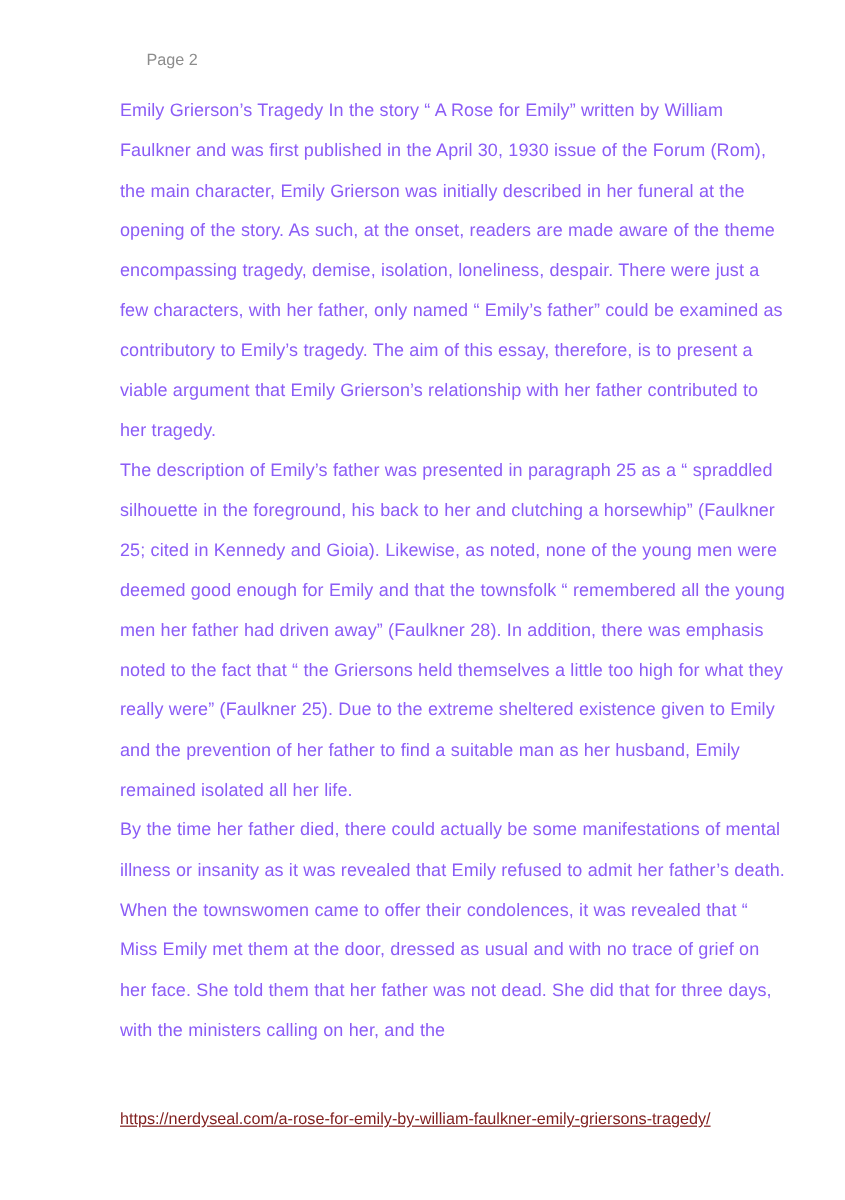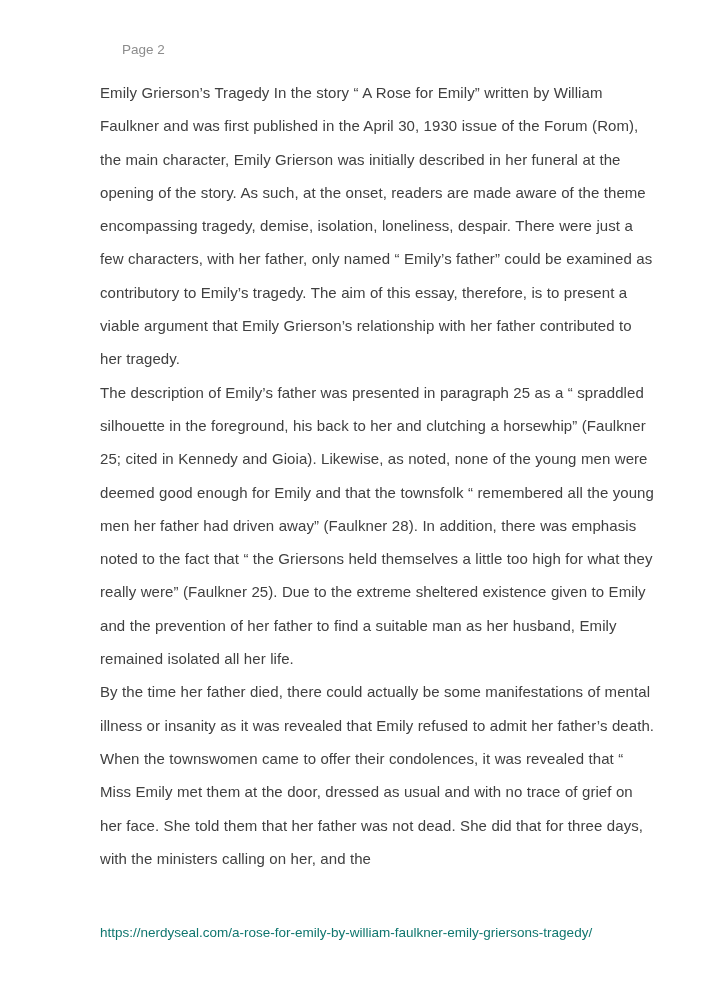--- a/index.html
+++ b/index.html
@@ -52,36 +52,37 @@
   .content {
     position: absolute;
     top: 76px;
     left: 100px;
     width: 558px;
   }
   .content p {
     margin: 0 0 0 0;
     font-size: 15px;
     line-height: 33.3px;
-    color: #404040;
+    color: #8b5cf6;
     text-align: left;
     letter-spacing: 0.005em;
     word-spacing: 0.01em;
   }
 
   
   .page-footer {
     position: absolute;
     top: 923px;
     left: 100px;
     width: 556px;
     font-size: 13.5px;
     line-height: 20px;
-    color: #0f766e;
+    color: #7f1d1d;
     word-break: break-word;
+    text-decoration: underline;
   }
 </style>
 </head>
 <body>
 
 <div class="page">
 
   <div class="page-header">
     <span class="page-number">Page 2</span>
   </div>

